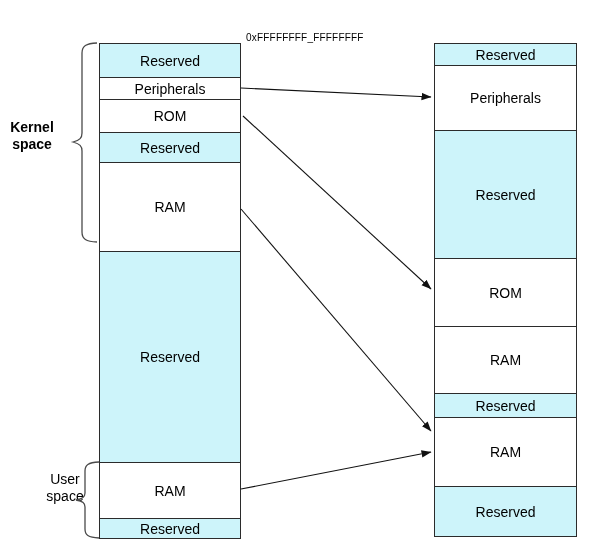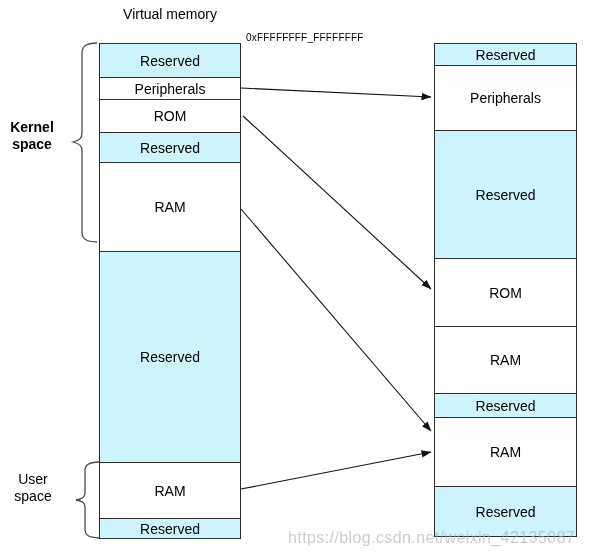--- a/index.html
+++ b/index.html
@@ -19,36 +19,35 @@
     display:flex;align-items:center;justify-content:center;
     font-size:14px;flex:0 0 auto;
   }
   .segment:last-child{border-bottom:none;}
   .segment.reserved{background:#cdf4fa;}
   .segment.normal{background:#ffffff;}
   .side-label{
     position:absolute;font-size:14px;line-height:17px;text-align:center;
   }
   .side-label.kernel{left:3px;top:119px;width:58px;font-weight:bold;}
-  .side-label.user{left:4px;top:471px;width:58px;}
+  .side-label.user{left:36px;top:471px;width:58px;}
   .addr{position:absolute;font-size:10px;white-space:nowrap;letter-spacing:.2px;}
   .addr.top{left:246px;top:32px;}
   .addr.bottom{left:252px;top:527px;}
   .overlay{position:absolute;left:0;top:0;pointer-events:none;}
   .watermark{
     position:absolute;left:288px;top:529px;font-size:16px;white-space:nowrap;
     color:#a9b0b5;opacity:.62;letter-spacing:.4px;z-index:5;
   }
 </style>
 </head>
 <body>
 
 <div class="canvas">
 
-  <div class="col-title" style="left:99px;width:142px;">Virtual memory</div>
 
   <div class="addr top">0xFFFFFFFF_FFFFFFFF</div>
 
   <div class="side-label kernel">
     <div>Kernel</div>
     <div>space</div>
   </div>
   <div class="side-label user">
     <div>User</div>
     <div>space</div>
@@ -118,15 +117,14 @@
     <path d="M 97 43 C 86 43.5 82 46 82 53 L 82 133 C 82 138 80 140 73 142 C 80 144 82 146 82 151 L 82 232 C 82 239 86 241.5 97 242" fill="none" stroke="#4a4a4a" stroke-width="1.3"></path>
 
     <path d="M 99 462 C 88 462.5 85 465 85 471 L 85 493 C 85 497 83 499 76 500 C 83 501 85 503 85 507 L 85 529 C 85 535 88 537.5 99 538" fill="none" stroke="#4a4a4a" stroke-width="1.3"></path>
 
     <line x1="241" y1="88" x2="431" y2="97" stroke="#111" stroke-width="1.1" marker-end="url(#ah)"></line>
     <line x1="243" y1="116" x2="431" y2="289" stroke="#111" stroke-width="1.1" marker-end="url(#ah)"></line>
     <line x1="241" y1="209" x2="431" y2="431" stroke="#111" stroke-width="1.1" marker-end="url(#ah)"></line>
     <line x1="241" y1="489" x2="431" y2="452" stroke="#111" stroke-width="1.1" marker-end="url(#ah)"></line>
   </svg>
 
-  <div class="watermark">https://blog.csdn.net/weixin_42135087</div>
 
 </div>
 
 </body></html>

